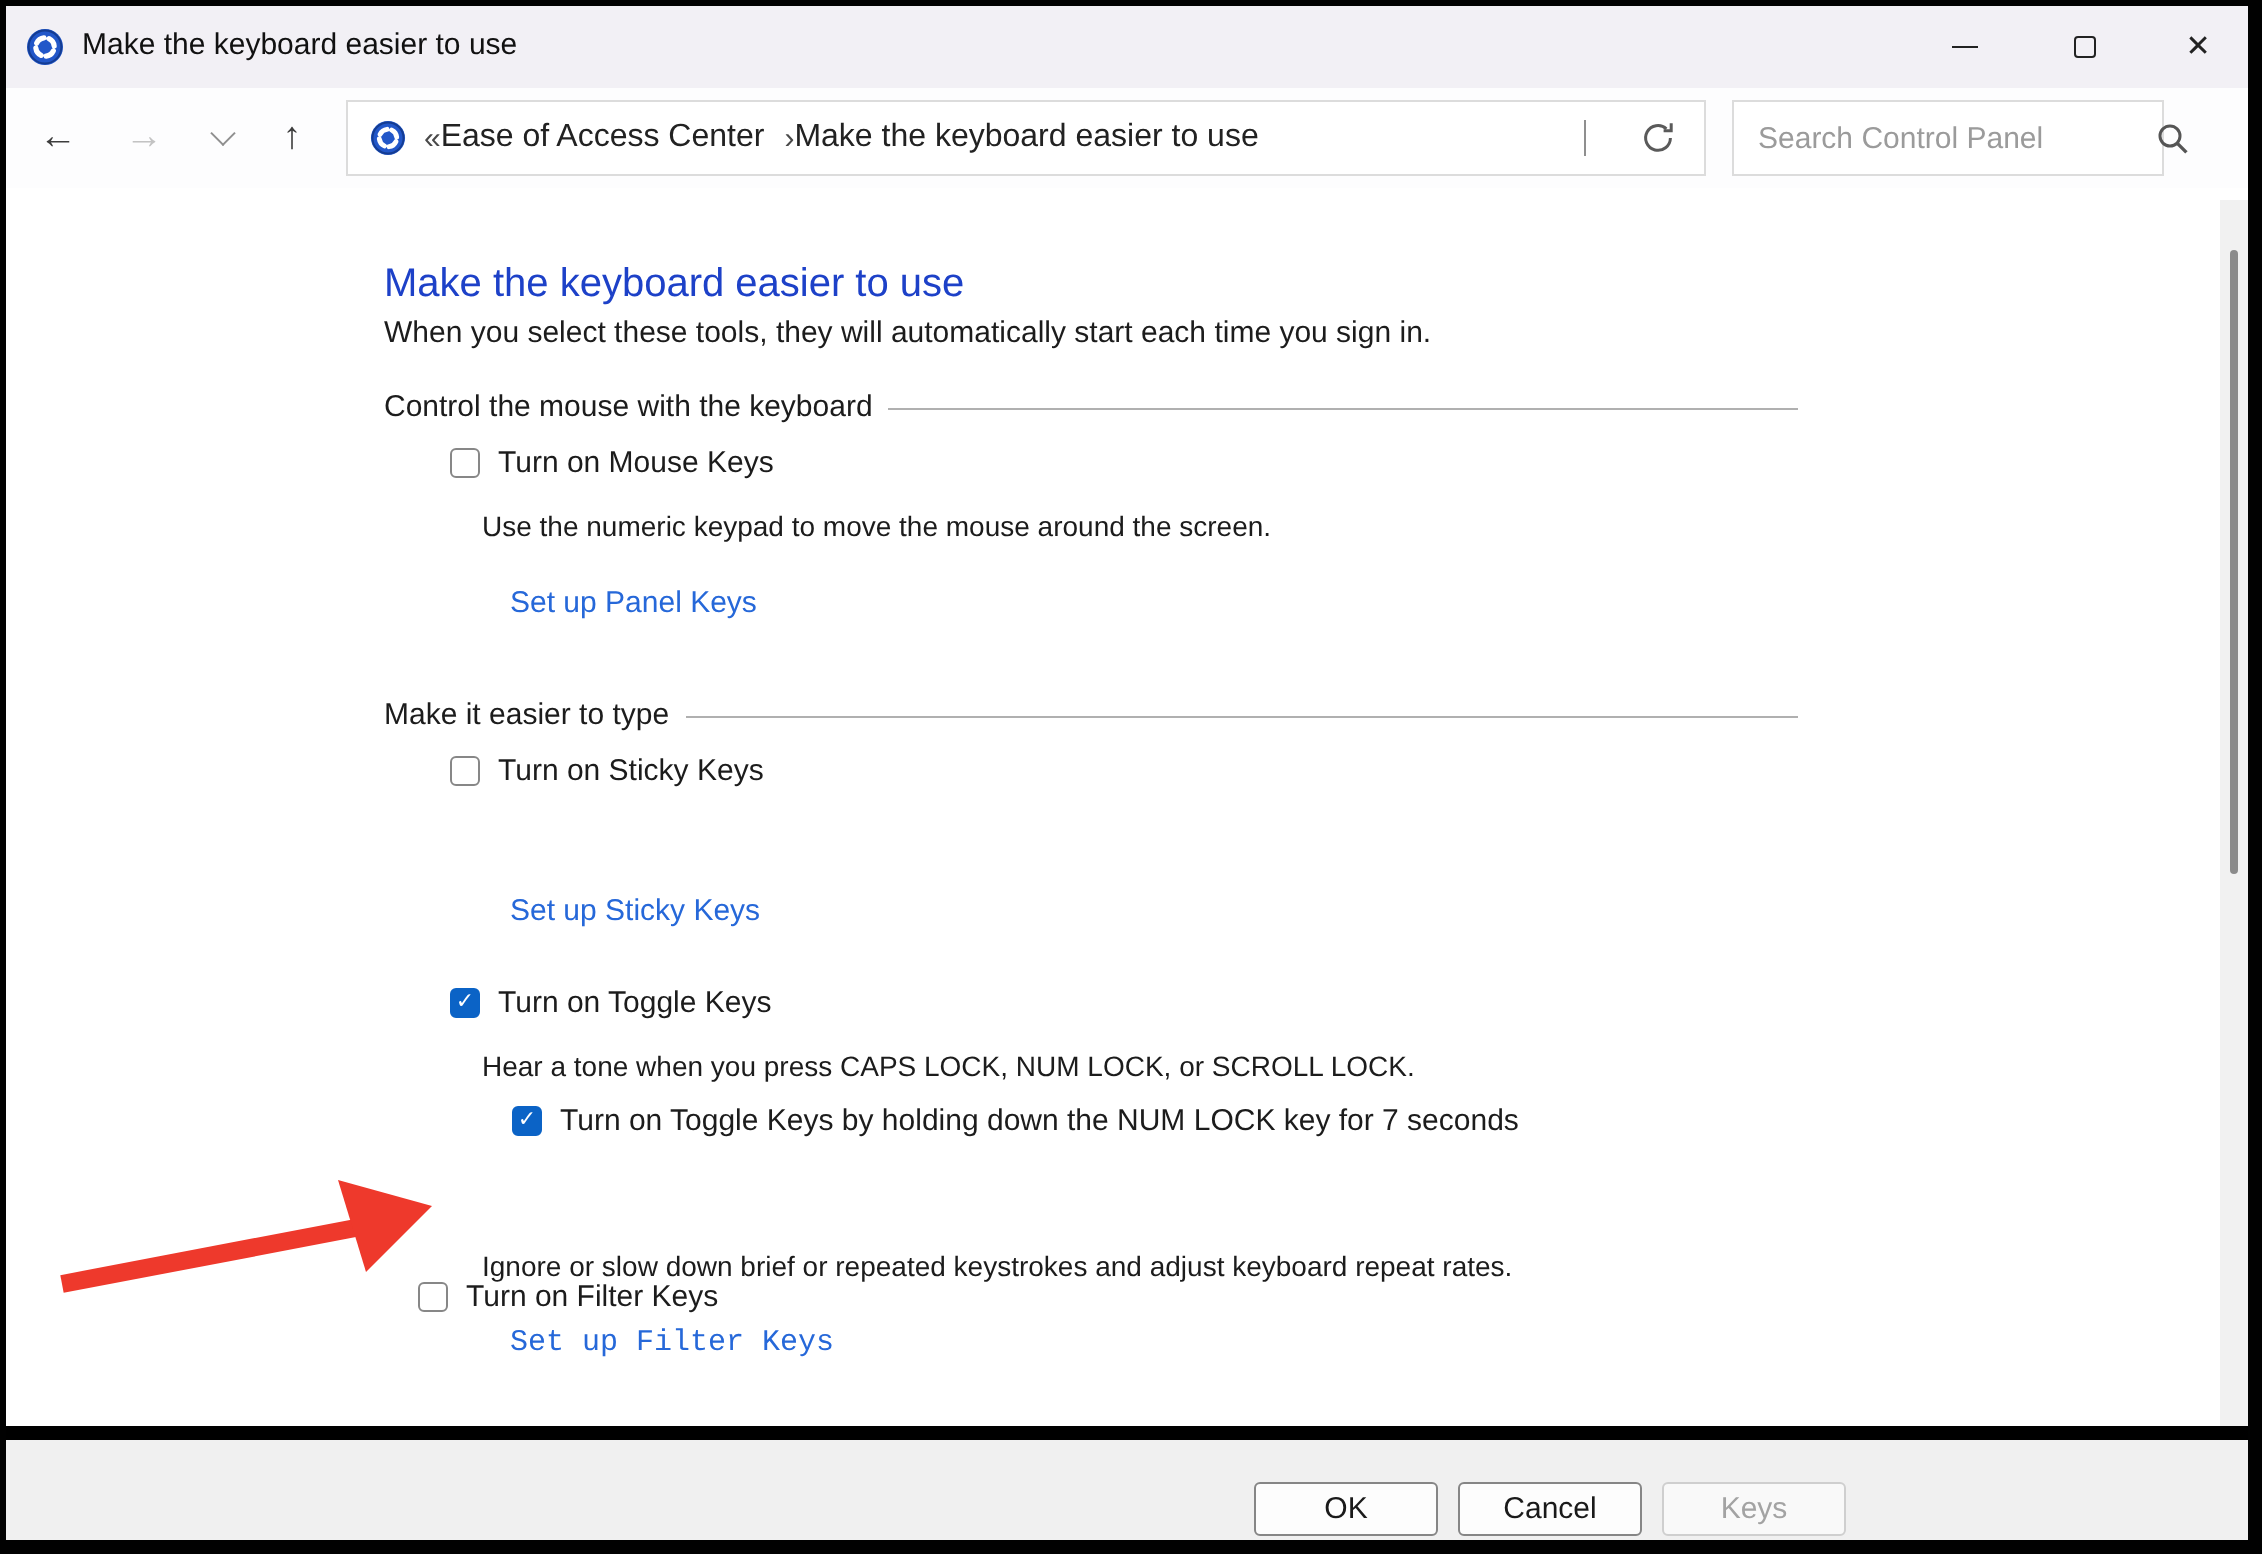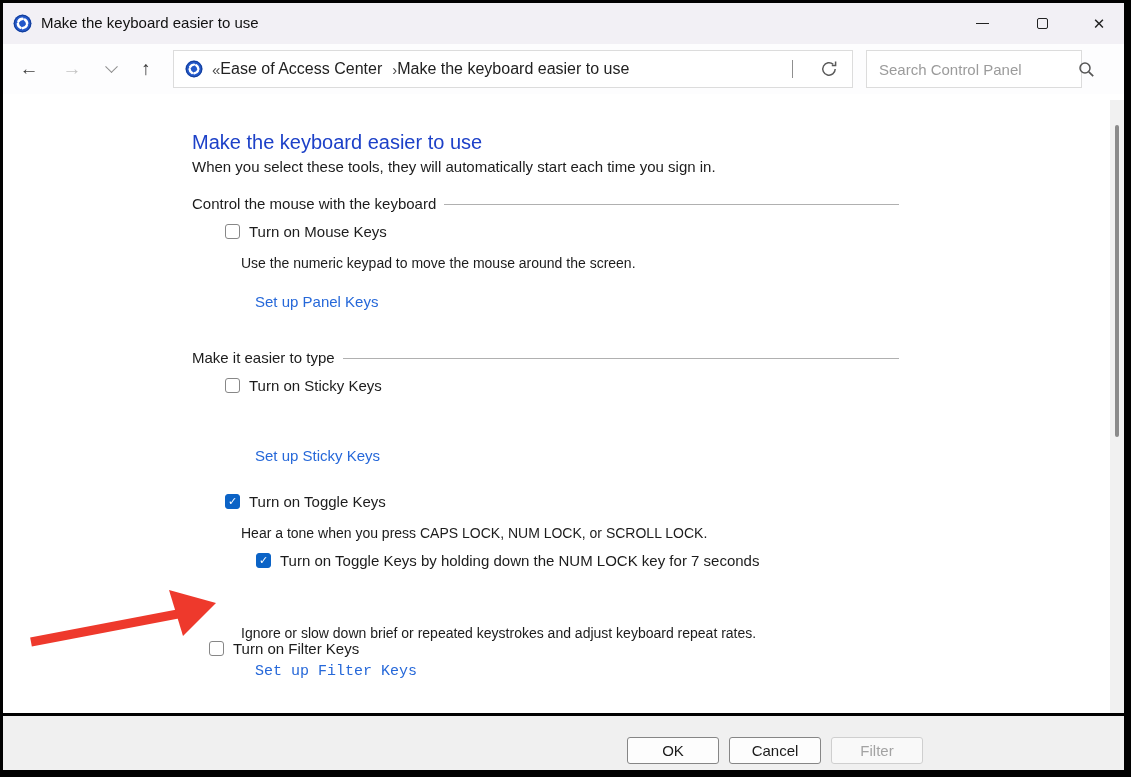--- a/index.html
+++ b/index.html
@@ -77,21 +77,21 @@
   .desc-toggle { top:431px; }
   .row-togglesub { left:253px; top:458px; }
   .row-filter  { left:206px; top:499px;margin-top:47px; }
   .desc-filter { top:531px; }
   .link-filter { top:569px;font-family:Liberation Mono, monospace; }
   .arrow-svg { position:absolute; left:0; top:0; pointer-events:none; }
   
   .scrollbar { position:absolute; right:0; top:6px; bottom:0; width:14px; background:#f1f1f1; }
   .scroll-thumb { position:absolute; left:5px; top:25px; width:4px; height:312px; background:#8b8b8b; border-radius:2px; }
   
-  .footer { position:relative; height:57px; background:#f0f0f0; border-top:3px solid #000000; }
+  .footer { position:relative; height:57px; background:#f0f0f0; border-top:7px solid #000000; }
   .btn {
     position:absolute; top:21px; width:92px; height:27px; border-radius:3px;
     background:#fdfdfd; border:1px solid #868686; font-size:15px; color:#1a1a1a;
     font-family:"Liberation Sans","DejaVu Sans",sans-serif; cursor:default;
   }
   .btn-ok { left:624px; } .btn-cancel { left:726px; }
   .btn-apply { left:828px; background:#f9f9f9; border-color:#cfcfcf; color:#a3a3a3; }
   
   .icon-wrap { display:flex; align-items:center; }
 </style>
@@ -221,16 +221,16 @@
     </svg>
 
     <div class="scrollbar">
       <div class="scroll-thumb"></div>
     </div>
   </div>
 
   <div class="footer">
     <button class="btn btn-ok">OK</button>
     <button class="btn btn-cancel">Cancel</button>
-    <button class="btn btn-apply" disabled="">Filter</button>
+    <button class="btn btn-apply" disabled="">Keys</button>
   </div>
 
 </div>
 
 </body></html>

